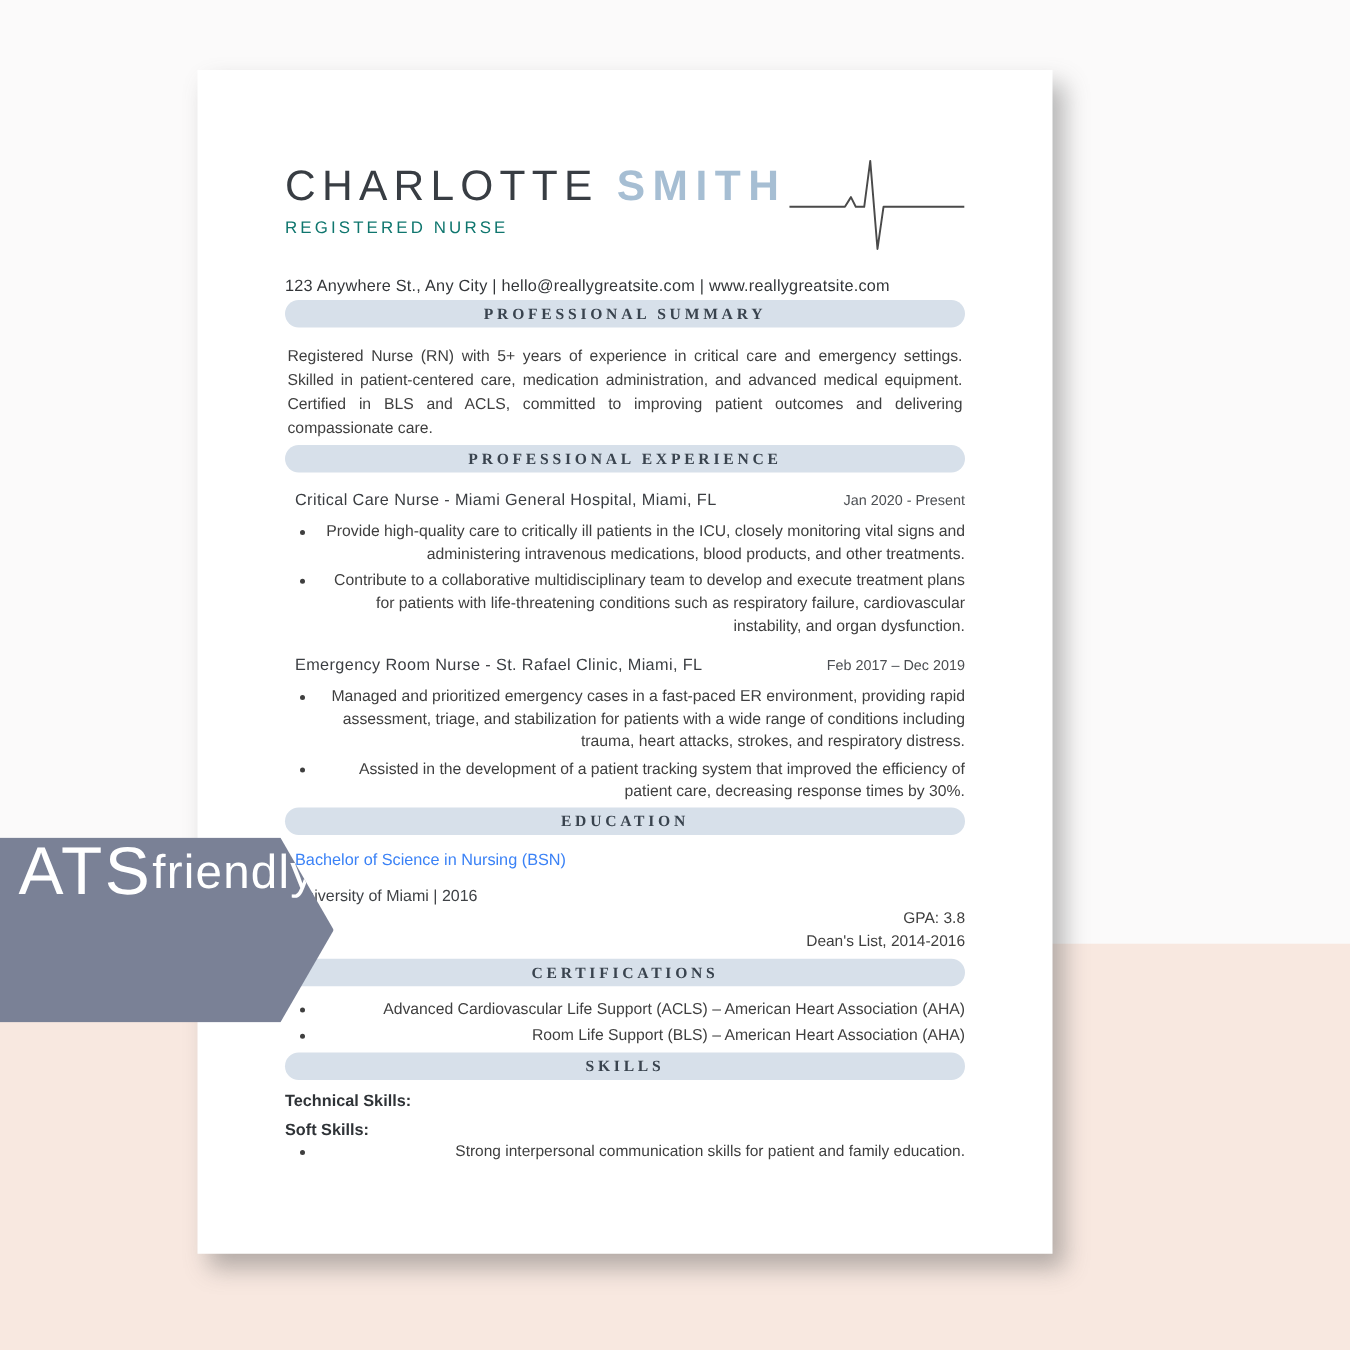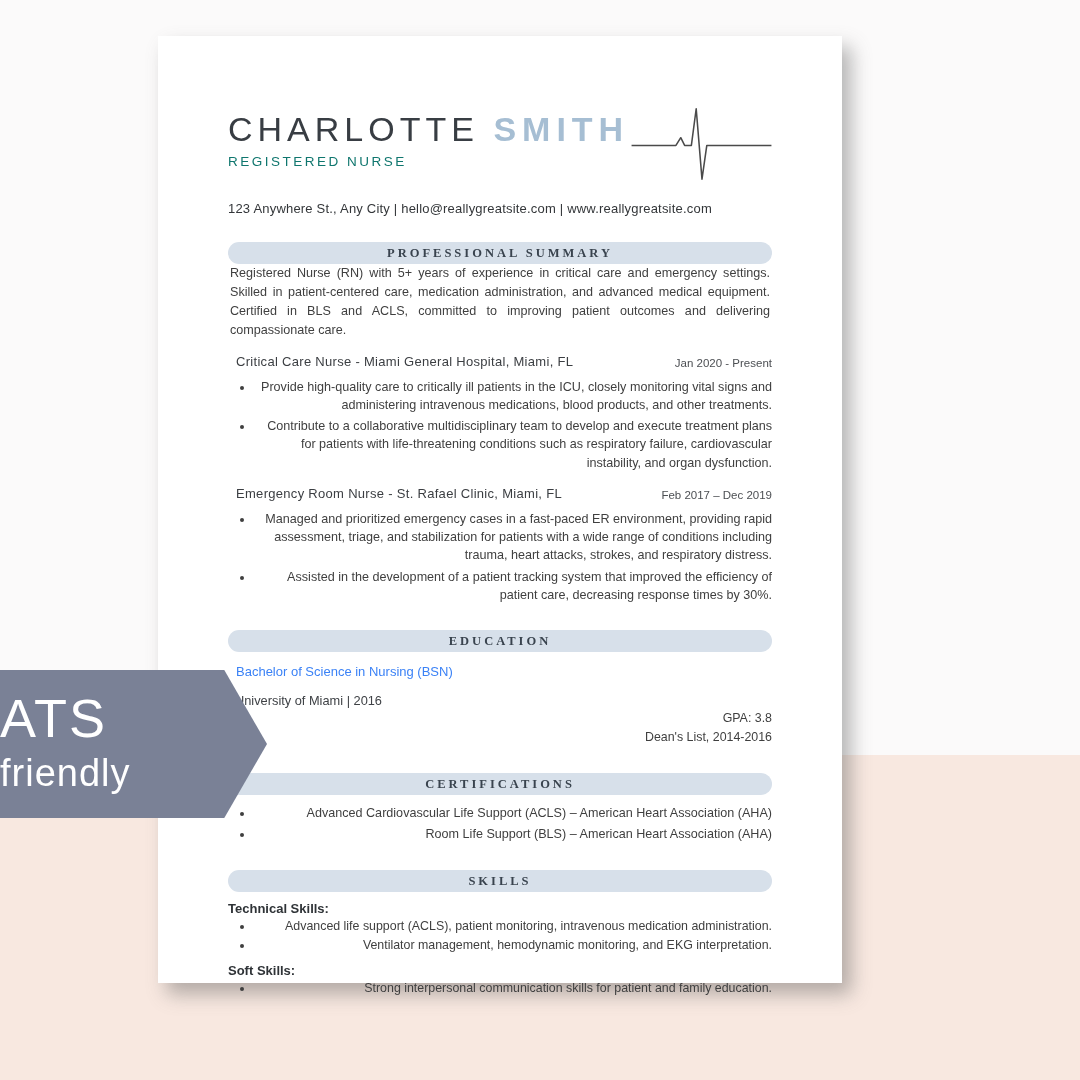--- a/index.html
+++ b/index.html
@@ -12,47 +12,47 @@
   }
   .bg-top {
     position:absolute; left:0; top:0; width:1080px; height:755px;
     background:#fbfafa;
   }
   .bg-bottom {
     position:absolute; left:0; top:755px; width:1080px; height:325px;
     background:#f8e8e0;
   }
   .page {
-    position:absolute; left:158px; top:36px; width:684px; height:947px;
+    position:absolute; left:158px; top:56px; width:684px; height:947px;
     background:#ffffff;
     box-shadow:9px 11px 18px rgba(95,95,95,0.45);
   }
   .content {
     position:absolute; left:70px; right:70px; top:74px; bottom:0;
     color:#3f3f3f;
   }
   .header-row { display:flex; justify-content:space-between; align-items:flex-start; }
   .name {
     font-size:34px; letter-spacing:5px; font-weight:500;
     color:#383d43; line-height:1.15; white-space:nowrap;
   }
   .name-last { color:#a6bed3; font-weight:600; letter-spacing:6px; }
   .job-title {
     margin-top:5px; font-size:13.5px; letter-spacing:2.5px; color:#0f766e;
   }
   .ekg { width:145px; height:82px; margin-top:-8px; flex:none; }
   .contact { margin-top:17px; font-size:13px; color:#333639; letter-spacing:0.2px; }
   .pill {
-    margin-top:26px; height:22px; line-height:22px; border-radius:12px;
+    margin-top:4px; height:22px; line-height:22px; border-radius:12px;
     background:#d7e0ea; text-align:center;
     font-family:"Liberation Serif", serif; font-weight:bold;
     font-size:12.5px; letter-spacing:3px; color:#39434e;
   }
   .para {
-    margin-top:0; font-size:12.6px; line-height:1.5; text-align:justify;
+    margin-top:14px; font-size:12.6px; line-height:1.5; text-align:justify;
     color:#3f3f3f; padding:0 2px;
   }
   .job-head {
     margin-top:14px; display:flex; justify-content:space-between;
     align-items:flex-end; padding-left:8px;
   }
   .job-title-text { font-size:13px; color:#3b3e42; letter-spacing:0.3px; }
   .job-date { font-size:11.5px; color:#4c4f53; white-space:nowrap; }
   ul.bullets { margin-top:9px; padding-left:26px; list-style:disc;text-align:right; }
   ul.bullets li {
@@ -62,21 +62,21 @@
   ul.bullets.tight { margin-top:2px; }
   ul.bullets.tight li { margin-bottom:1px; font-size:12.4px; }
   .edu-degree { margin-top:12px; font-size:13px; color:#3b82f6; padding-left:8px; }
   .edu-school { margin-top:14px; font-size:12.8px; color:#3f4246; padding-left:7px; }
   .skills-label { margin-top:8px; font-size:13px; font-weight:bold; color:#2f3337; }
   .skills-label.first { margin-top:9px; }
   .badge {
     position:absolute; left:0; top:670px; width:267px; height:148px;
     background:#7a8196; z-index:5;
     clip-path:polygon(0 0, 84% 0, 100% 50%, 84% 100%, 0 100%);
-    display:flex; flex-direction:column; justify-content:center;
+    display:flex; flex-direction:row; justify-content:center;
     color:#ffffff;
   }
   .badge-ats { font-size:54px; line-height:1.0; letter-spacing:2px; }
   .badge-friendly { font-size:38px; line-height:1.2; margin-top:6px; letter-spacing:1px; }
 </style>
 </head>
 <body>
 
 <div class="bg-top"></div>
 <div class="bg-bottom"></div>
@@ -92,20 +92,21 @@
       <svg class="ekg" viewBox="0 0 145 85">
         <polyline points="0,45 46,45 51,37 55,45 62,45 67,7 73,80 78,45 145,45" fill="none" stroke="#4a4a4a" stroke-width="1.6" stroke-linejoin="round"></polyline>
       </svg>
     </div>
 
     <div class="contact">123 Anywhere St., Any City |  hello@reallygreatsite.com | www.reallygreatsite.com</div>
 
     <div class="pill">PROFESSIONAL SUMMARY</div>
     <div class="para">Registered Nurse (RN) with 5+ years of experience in critical care and emergency settings. Skilled in patient-centered care, medication administration, and advanced medical equipment. Certified in BLS and ACLS, committed to improving patient outcomes and delivering compassionate care.</div>
 
+    <div class="pill">PROFESSIONAL EXPERIENCE</div>
 
     <div class="job-head">
       <span class="job-title-text">Critical Care Nurse - Miami General Hospital, Miami, FL</span>
       <span class="job-date">Jan 2020 - Present</span>
     </div>
     <ul class="bullets">
       <li>Provide high-quality care to critically ill patients in the ICU, closely monitoring vital signs and administering intravenous medications, blood products, and other treatments.</li>
       <li>Contribute to a collaborative multidisciplinary team to develop and execute treatment plans for patients with life-threatening conditions such as respiratory failure, cardiovascular instability, and organ dysfunction.</li>
     </ul>
 
@@ -127,24 +128,20 @@
     </ul>
 
     <div class="pill">CERTIFICATIONS</div>
     <ul class="bullets">
       <li>Advanced Cardiovascular Life Support (ACLS) – American Heart Association (AHA)</li>
       <li>Room Life Support (BLS) – American Heart Association (AHA)</li>
     </ul>
 
     <div class="pill">SKILLS</div>
     <div class="skills-label first">Technical Skills:</div>
-    <ul class="bullets tight">
-      <li>Advanced life support (ACLS), patient monitoring, intravenous medication administration.</li>
-      <li>Ventilator management, hemodynamic monitoring, and EKG interpretation.</li>
-    </ul>
     <div class="skills-label">Soft Skills:</div>
     <ul class="bullets tight">
       <li>Strong interpersonal communication skills for patient and family education.</li>
     </ul>
 
   </div>
 </div>
 
 <div class="badge">
   <div class="badge-ats">ATS</div>

